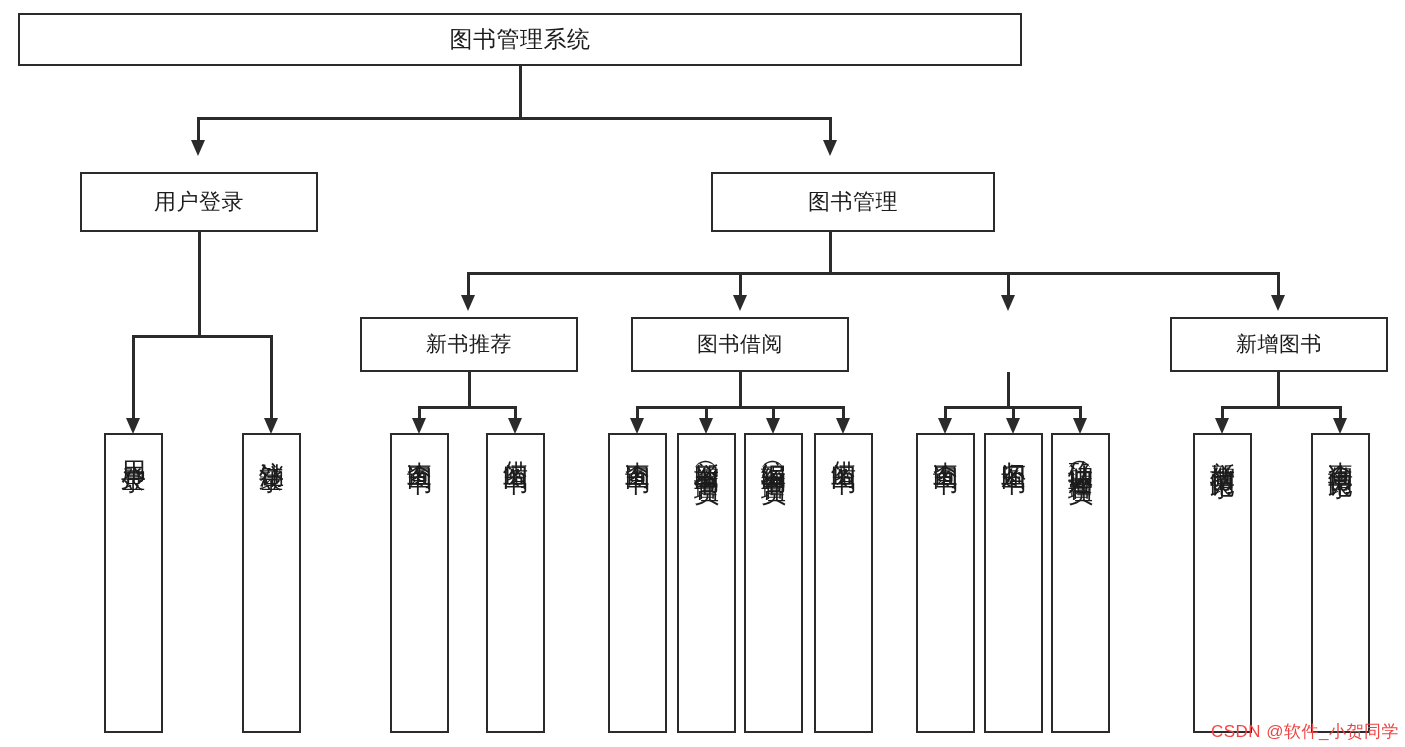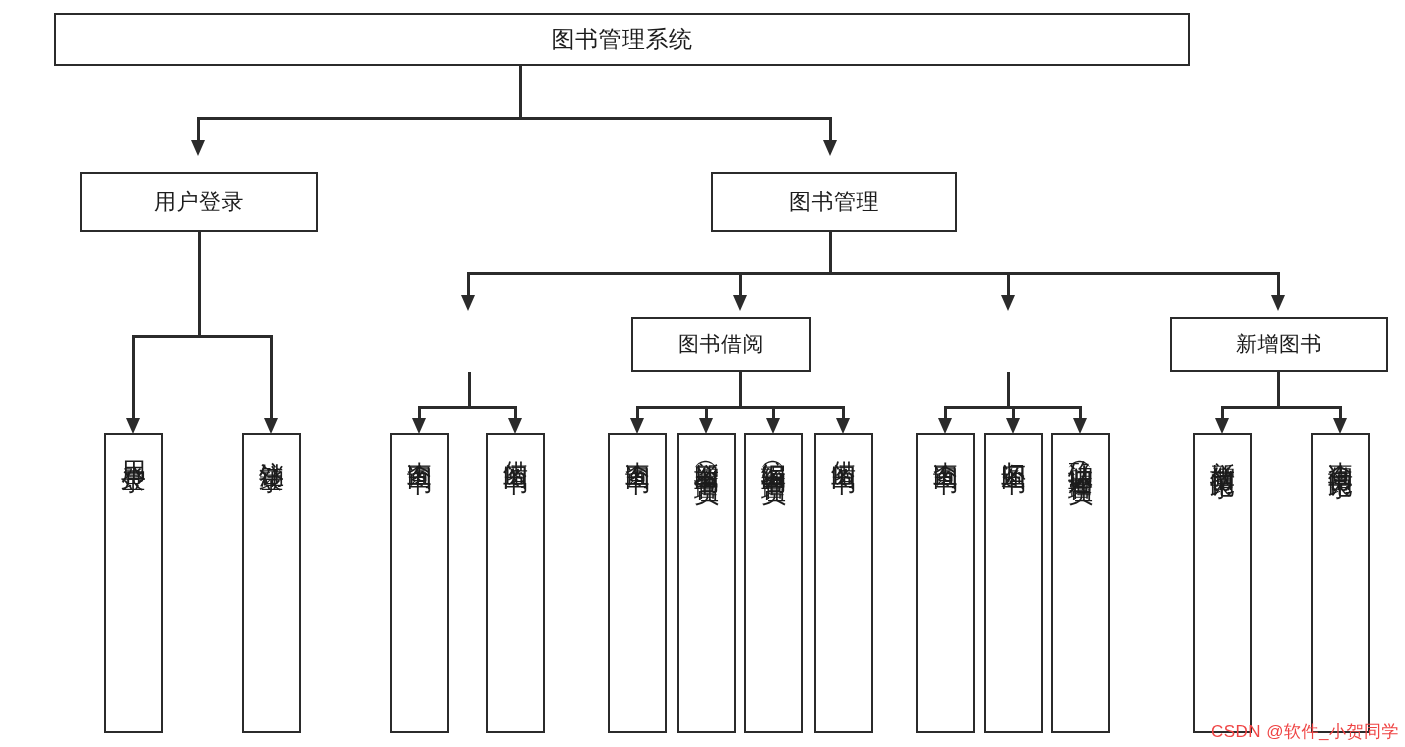--- a/index.html
+++ b/index.html
@@ -71,35 +71,35 @@
     white-space:nowrap;
     letter-spacing:0.5px;
     pointer-events:none;
   }
 </style>
 </head>
 <body>
 
 <div id="canvas">
 
-  <div class="node root" style="left:18px;top:13px;width:1136px;height:53px;margin-left:36px;">
+  <div class="node root" style="left:18px;top:13px;width:1004px;height:53px;">
     <span class="node-label">图书管理系统</span>
   </div>
 
   <div class="ln vline" style="left:519px;top:66px;height:51px;"></div>
   <div class="ln hline" style="left:197px;top:117px;width:634px;"></div>
   <div class="ln vline" style="left:197px;top:117px;height:25px;"></div>
   <div class="arrow" style="left:191px;top:140px;"></div>
   <div class="ln vline" style="left:829px;top:117px;height:25px;"></div>
   <div class="arrow" style="left:823px;top:140px;"></div>
 
   <div class="node lvl1" style="left:80px;top:172px;width:238px;height:60px;">
     <span class="node-label">用户登录</span>
   </div>
-  <div class="node lvl1" style="left:711px;top:172px;width:246px;height:60px;">
+  <div class="node lvl1" style="left:711px;top:172px;width:284px;height:60px;">
     <span class="node-label">图书管理</span>
   </div>
 
   <div class="ln vline" style="left:198px;top:232px;height:103px;"></div>
   <div class="ln hline" style="left:132px;top:335px;width:140px;"></div>
   <div class="ln vline" style="left:132px;top:335px;height:85px;"></div>
   <div class="arrow" style="left:126px;top:418px;"></div>
   <div class="ln vline" style="left:270px;top:335px;height:85px;"></div>
   <div class="arrow" style="left:264px;top:418px;"></div>
 
@@ -107,21 +107,24 @@
   <div class="ln hline" style="left:467px;top:272px;width:812px;"></div>
   <div class="ln vline" style="left:467px;top:272px;height:25px;"></div>
   <div class="arrow" style="left:461px;top:295px;"></div>
   <div class="ln vline" style="left:739px;top:272px;height:25px;"></div>
   <div class="arrow" style="left:733px;top:295px;"></div>
   <div class="ln vline" style="left:1007px;top:272px;height:25px;"></div>
   <div class="arrow" style="left:1001px;top:295px;"></div>
   <div class="ln vline" style="left:1277px;top:272px;height:25px;"></div>
   <div class="arrow" style="left:1271px;top:295px;"></div>
 
-  <div class="node lvl2" style="left:631px;top:317px;width:180px;height:55px;">
+  <div class="node lvl2" style="left:360px;top:317px;width:218px;height:55px;">
+    <span class="node-label">新书推荐</span>
+  </div>
+  <div class="node lvl2" style="left:631px;top:317px;width:218px;height:55px;">
     <span class="node-label">图书借阅</span>
   </div>
   <div class="node lvl2" style="left:1170px;top:317px;width:218px;height:55px;">
     <span class="node-label">新增图书</span>
   </div>
 
   <div class="ln vline" style="left:468px;top:372px;height:34px;"></div>
   <div class="ln hline" style="left:418px;top:406px;width:98px;"></div>
   <div class="ln vline" style="left:418px;top:406px;height:14px;"></div>
   <div class="arrow" style="left:412px;top:418px;"></div>

